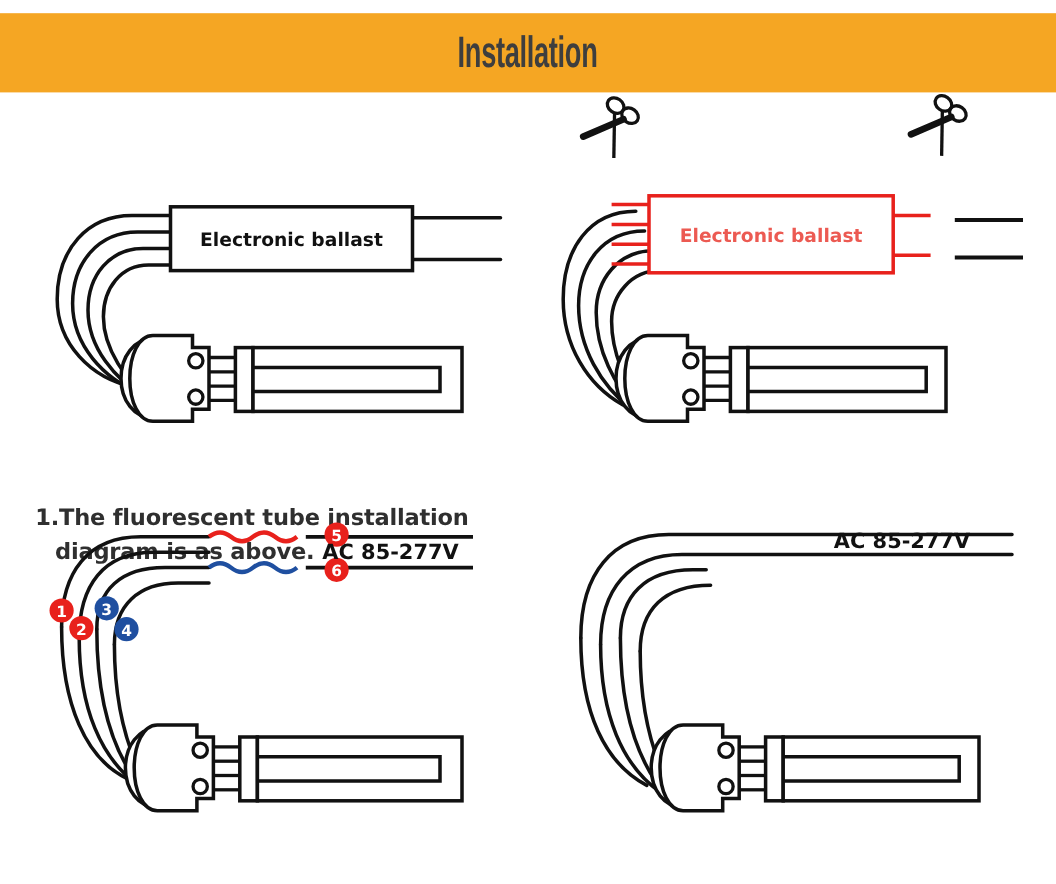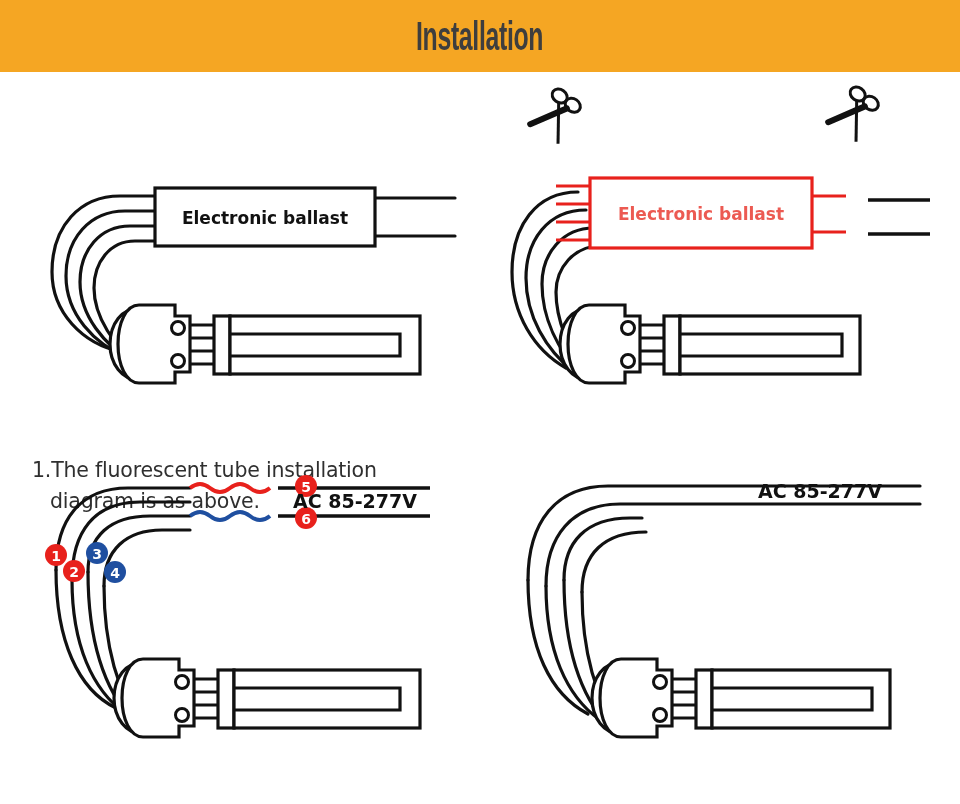--- a/index.html
+++ b/index.html
@@ -11,21 +11,21 @@
     overflow: hidden;
   }
   #page {
     position: relative;
     width: 960px; height: 804px;
     background: #ffffff;
   }
 
   
   #banner {
-    position: absolute; left: 0; top: 0;
+    position: absolute; left: 0; top: 12px;
     width: 960px; height: 72px;
     background: #f5a623;
     display: flex; align-items: center; justify-content: center;
   }
   #banner-title {
     color: #3e3e3e;
     font-family: "Liberation Sans Narrow", "Liberation Sans", sans-serif;
     font-size: 40px;
     font-weight: bold;
     letter-spacing: -0.5px;
@@ -46,21 +46,21 @@
 
   
   .caption {
     position: absolute;
     color: #2f2f2f;
     font-family: "DejaVu Sans", sans-serif;
     font-size: 20.5px;
     line-height: 31px;
     letter-spacing: -0.2px;
     white-space: pre-line;
-    font-weight: 400;
+    font-weight: 700;
   }
   #cap1 { left: 32px;  top: 348px; width: 450px; }
   .cap-indent { display: block; padding-left: 18px; }
 </style>
 </head>
 <body>
 
 <div id="page">
 
   <div id="banner">

